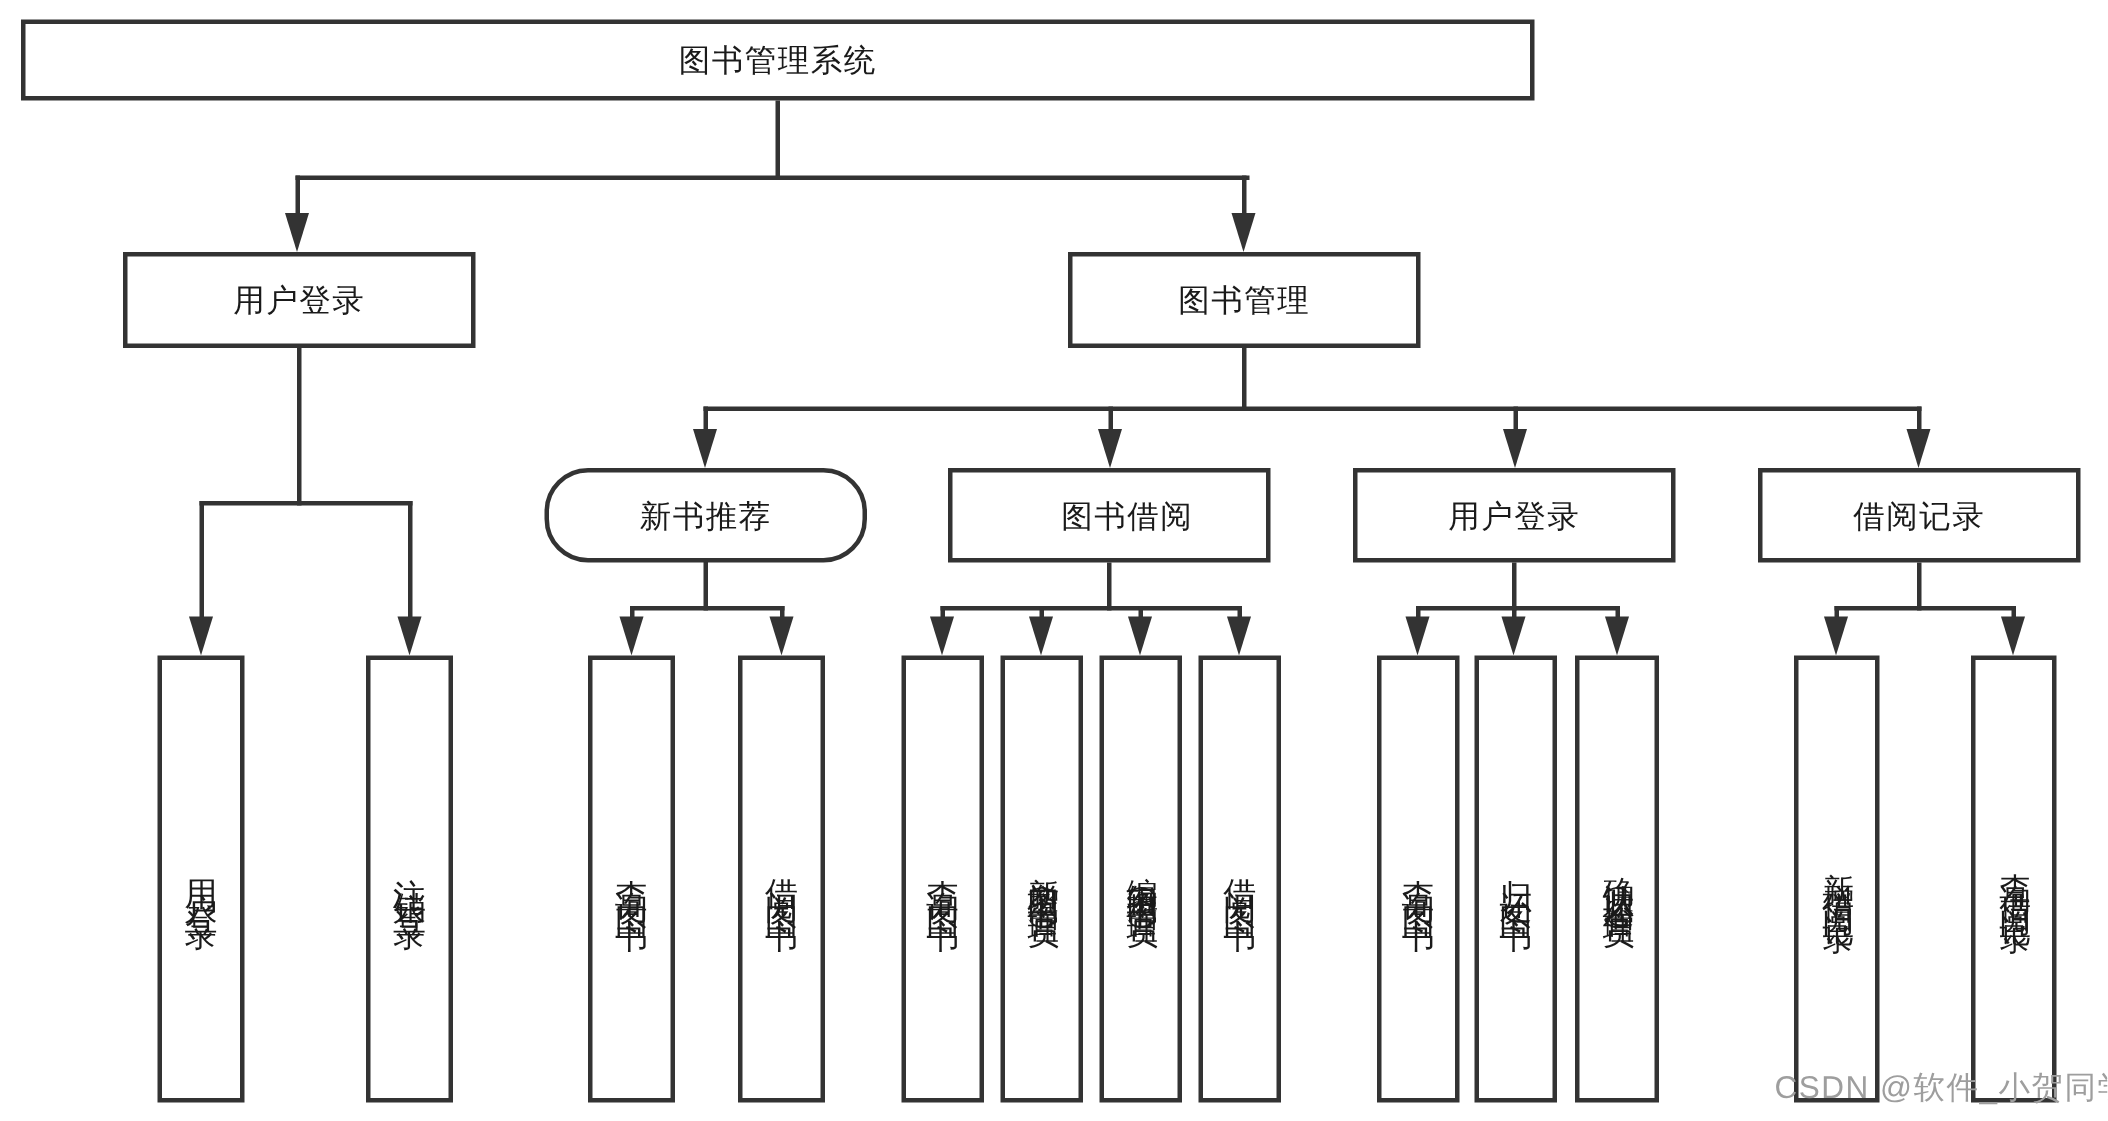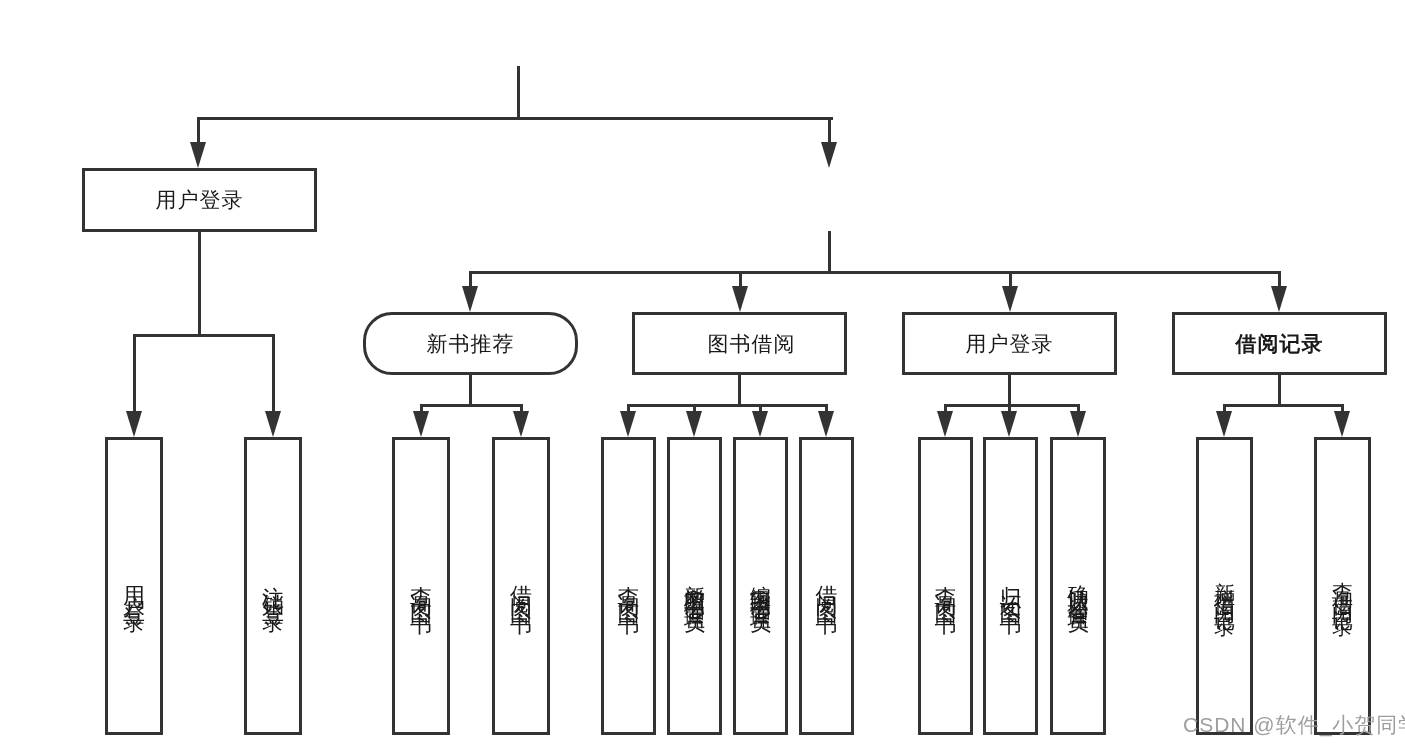--- a/index.html
+++ b/index.html
@@ -55,30 +55,36 @@
     letter-spacing:1px;
     z-index:3;
     white-space:nowrap;
   }
 </style>
 </head>
 <body>
 
 <div class="canvas">
 
+  <div class="box" style="left:14px;top:13px;width:1009px;height:54px;">
+    <span>图书管理系统</span>
+  </div>
 
   <div class="vline" style="left:517px;top:66px;height:53px;"></div>
   <div class="hline" style="left:197px;top:117px;width:636px;"></div>
   <div class="vline" style="left:197px;top:117px;height:30px;"></div>
   <div class="ahead" style="left:190px;top:142px;"></div>
   <div class="vline" style="left:828px;top:117px;height:30px;"></div>
   <div class="ahead" style="left:821px;top:142px;"></div>
 
   <div class="box" style="left:82px;top:168px;width:235px;height:64px;">
     <span>用户登录</span>
+  </div>
+  <div class="box" style="left:712px;top:168px;width:235px;height:64px;">
+    <span>图书管理</span>
   </div>
 
   <div class="vline" style="left:198px;top:231px;height:106px;"></div>
   <div class="hline" style="left:133px;top:334px;width:142px;"></div>
   <div class="vline" style="left:133px;top:334px;height:80px;"></div>
   <div class="ahead" style="left:126px;top:411px;"></div>
   <div class="vline" style="left:272px;top:334px;height:80px;"></div>
   <div class="ahead" style="left:265px;top:411px;"></div>
 
   <div class="vline" style="left:828px;top:231px;height:43px;"></div>
@@ -94,21 +100,21 @@
 
   <div class="box" style="left:363px;top:312px;width:215px;height:63px;border-radius:29px;">
     <span>新书推荐</span>
   </div>
   <div class="box" style="left:632px;top:312px;width:215px;height:63px;padding-left:24px;">
     <span>图书借阅</span>
   </div>
   <div class="box" style="left:902px;top:312px;width:215px;height:63px;">
     <span>用户登录</span>
   </div>
-  <div class="box" style="left:1172px;top:312px;width:215px;height:63px;font-weight:bold;">
+  <div class="box" style="left:1172px;top:312px;width:215px;height:63px;">
     <span>借阅记录</span>
   </div>
 
   <div class="vline" style="left:469px;top:374px;height:33px;"></div>
   <div class="hline" style="left:420px;top:404px;width:103px;"></div>
   <div class="vline" style="left:420px;top:404px;height:10px;"></div>
   <div class="ahead" style="left:413px;top:411px;"></div>
   <div class="vline" style="left:520px;top:404px;height:10px;"></div>
   <div class="ahead" style="left:513px;top:411px;"></div>
 

